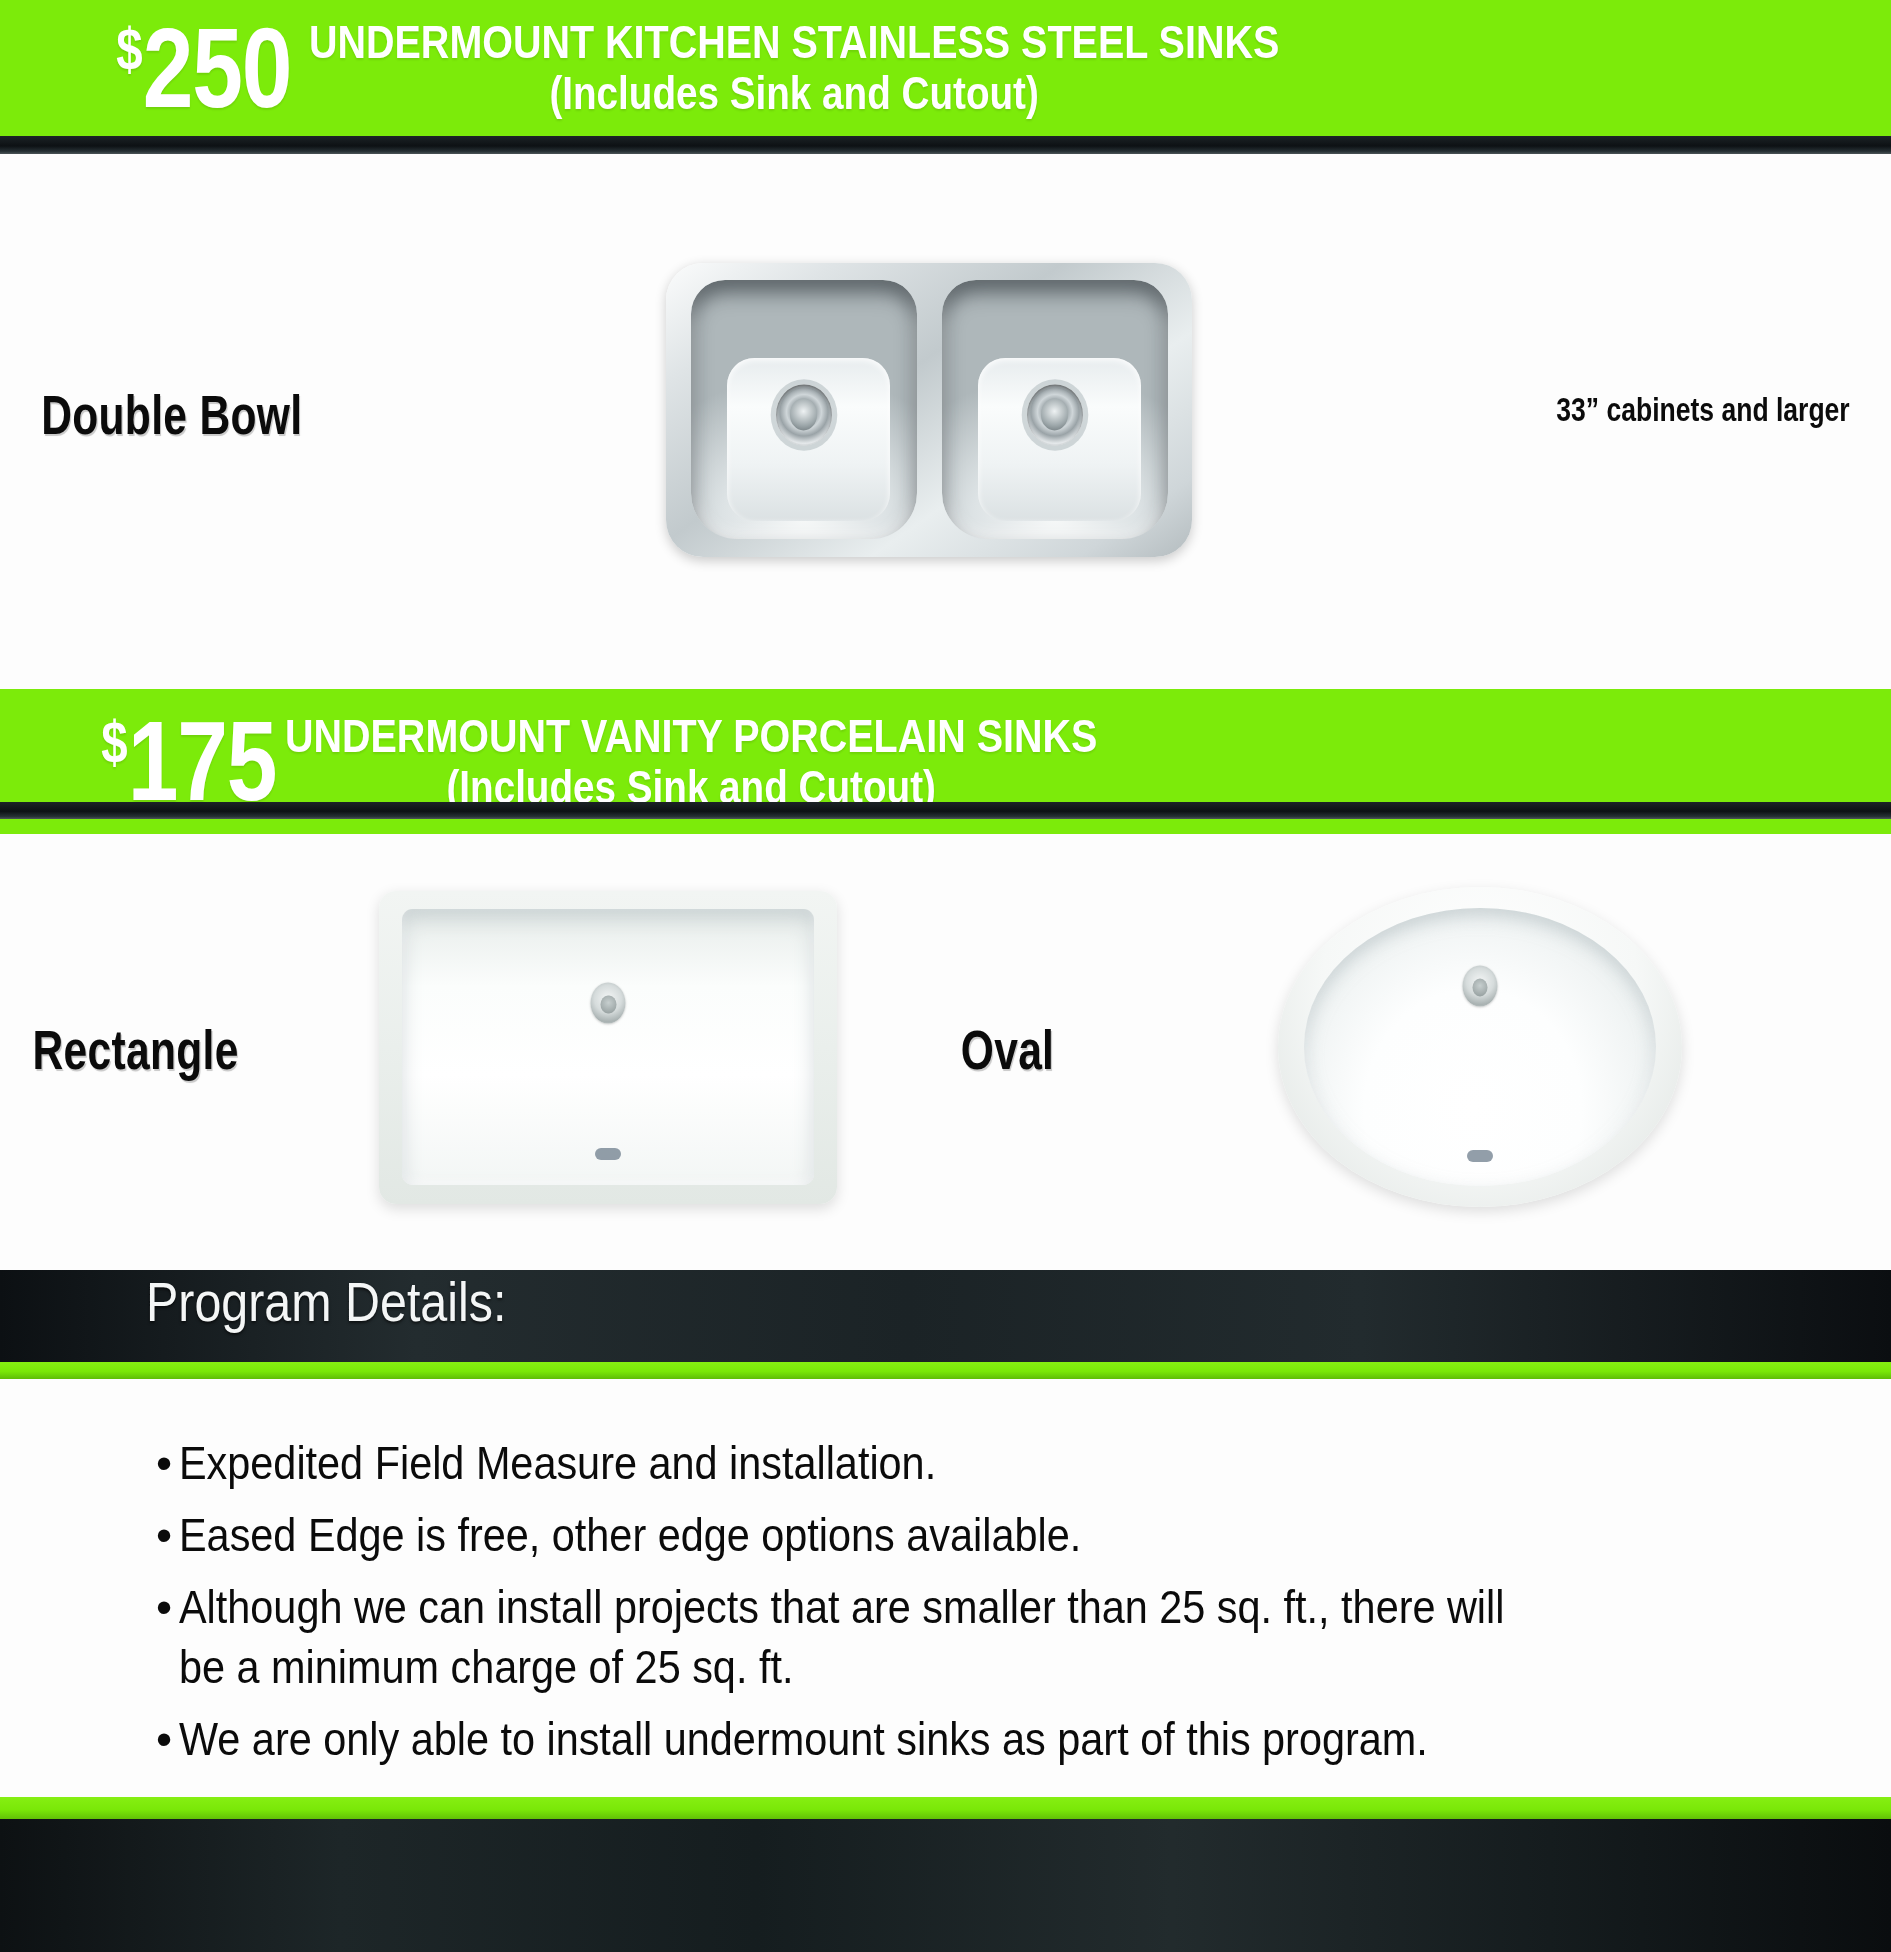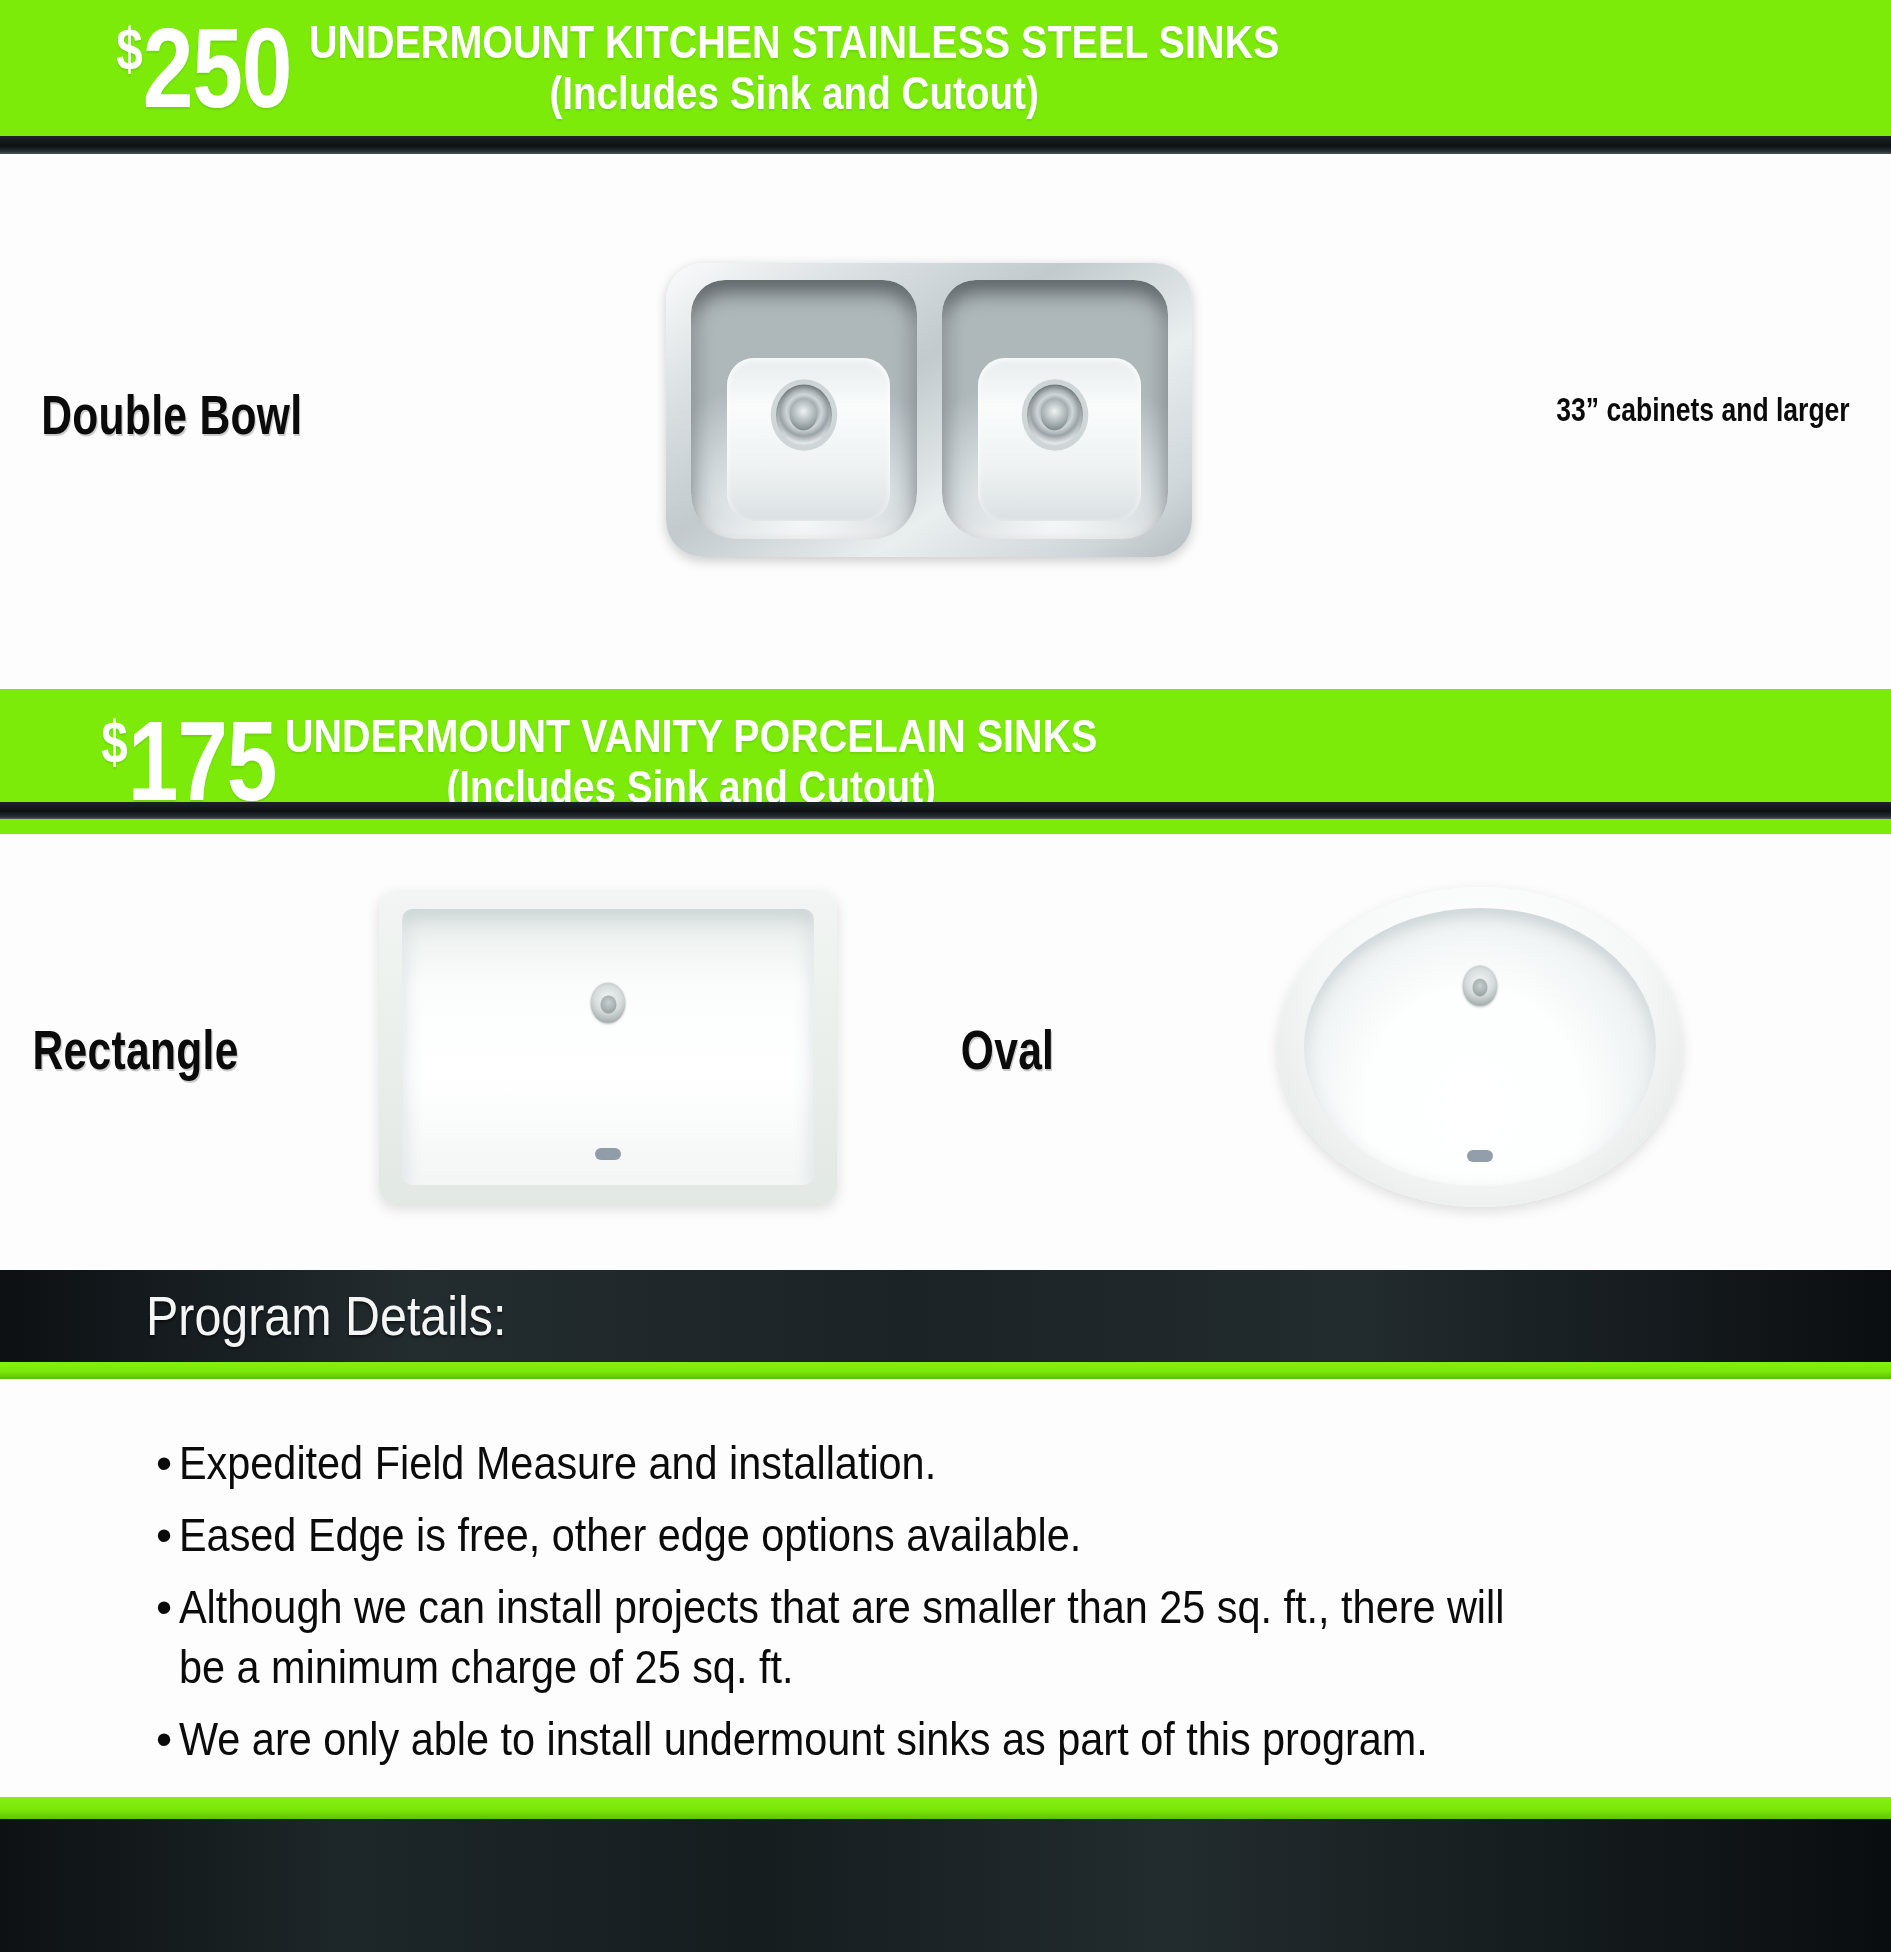--- a/index.html
+++ b/index.html
@@ -269,21 +269,20 @@
     opacity: 0.75;
   }
 
   
   .details-bar {
     position: absolute;
     left: 0; top: 1270px;
     width: 1891px; height: 92px;
     background: linear-gradient(to right, #0c1013 0%, #232c2f 22%, #1b2326 48%, #222b2e 72%, #0b0e11 100%);
     display: flex;
-    align-items: center;
   }
   .details-title {
     margin-left: 146px;
     color: #f4f6f6;
     font-family: "Liberation Sans Narrow", "Liberation Sans", sans-serif;
     font-weight: normal;
     font-size: 55px;
     transform: scaleX(0.88);
     transform-origin: left center;
     white-space: nowrap;

